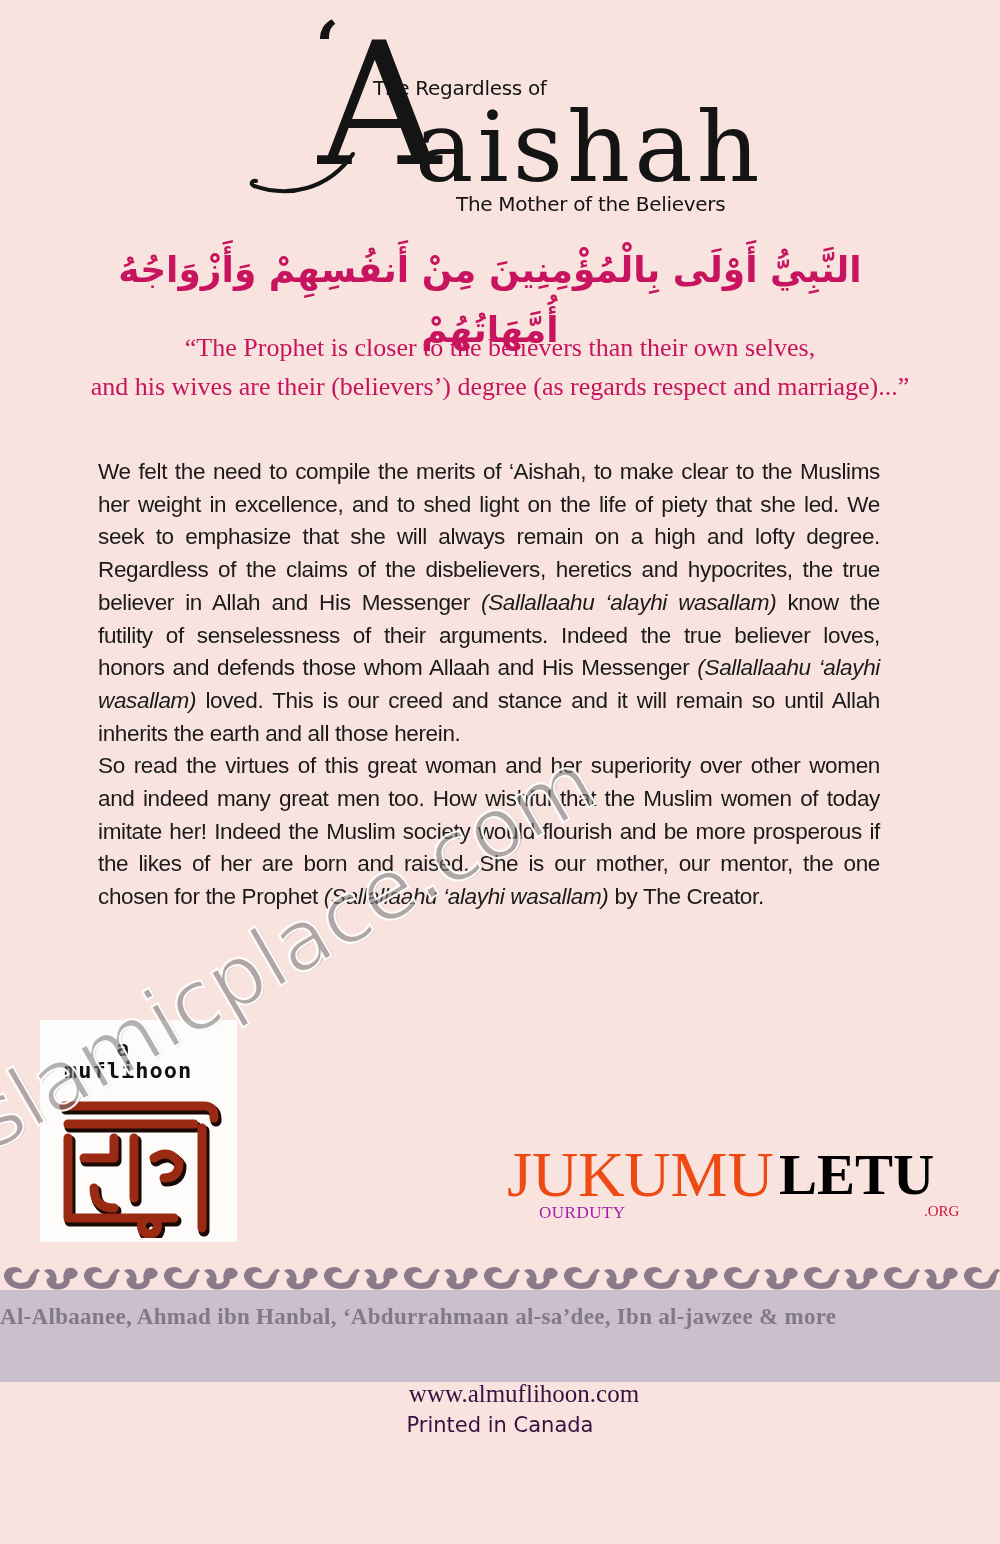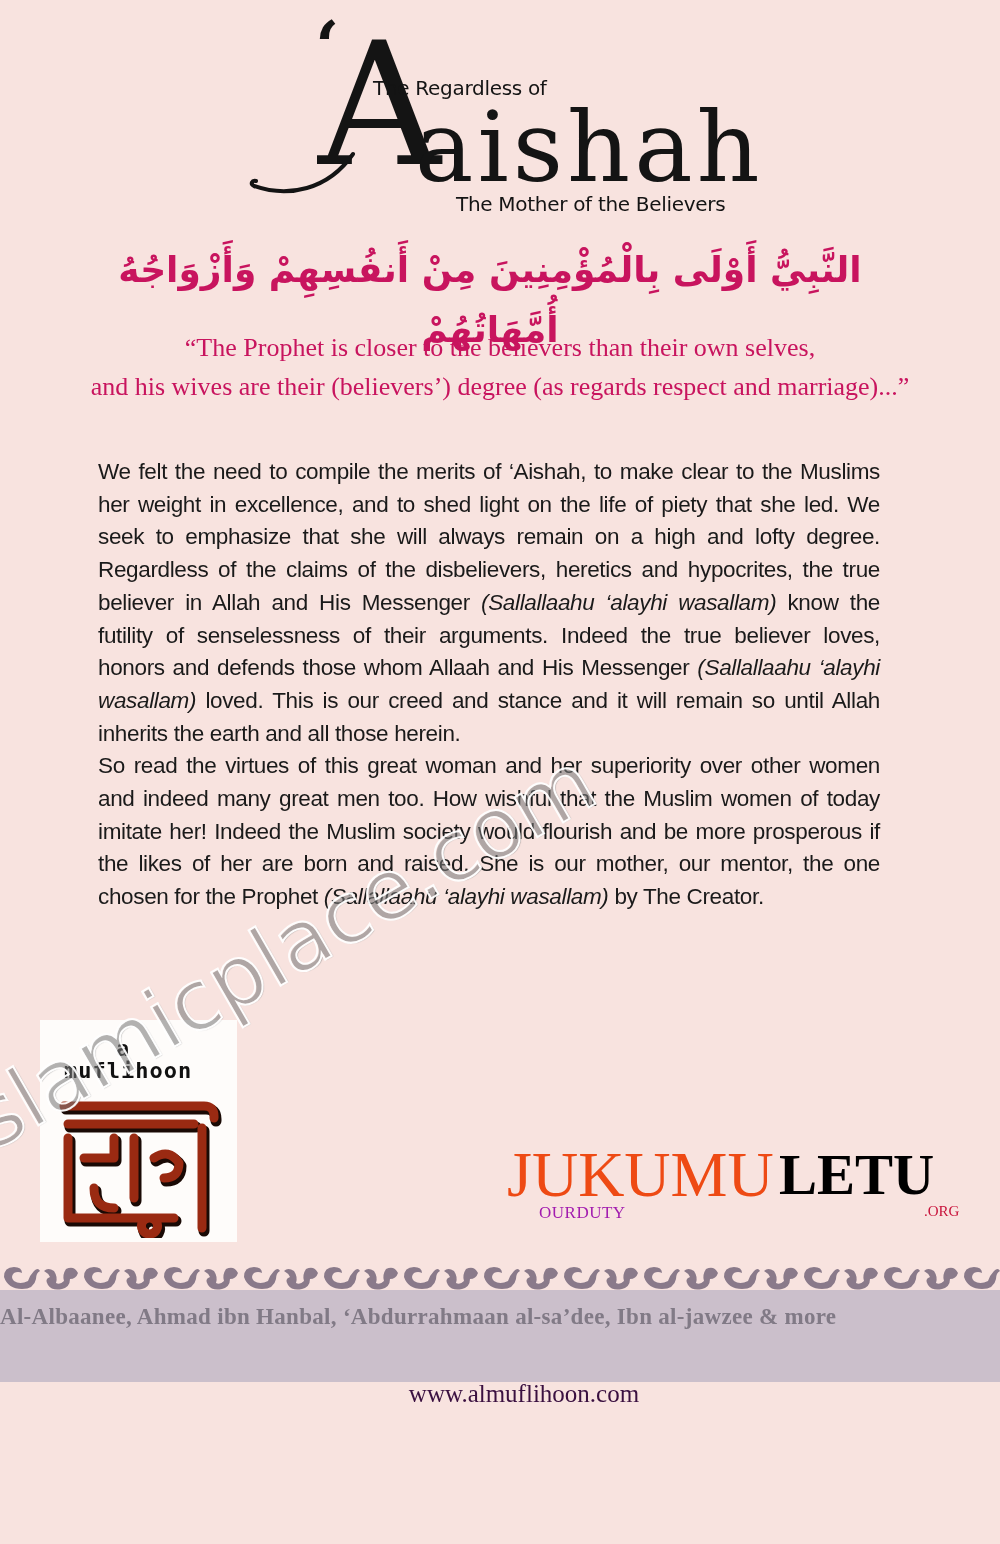--- a/index.html
+++ b/index.html
@@ -186,15 +186,16 @@
         </g>
       </pattern>
     </defs>
     <rect x="0" y="0" width="1000" height="28" fill="url(#orn)"></rect>
   </svg>
 
   <div class="band"></div>
   <div class="band-text">Al-Albaanee, Ahmad ibn Hanbal, ‘Abdurrahmaan al-sa’dee, Ibn al-jawzee &amp; more</div>
 
   <div class="site-url">www.almuflihoon.com</div>
+  <div class="printed">Printed in Canada</div>
 
   <div class="watermark">islamicplace.com</div>
 </div>
 
 </body></html>

